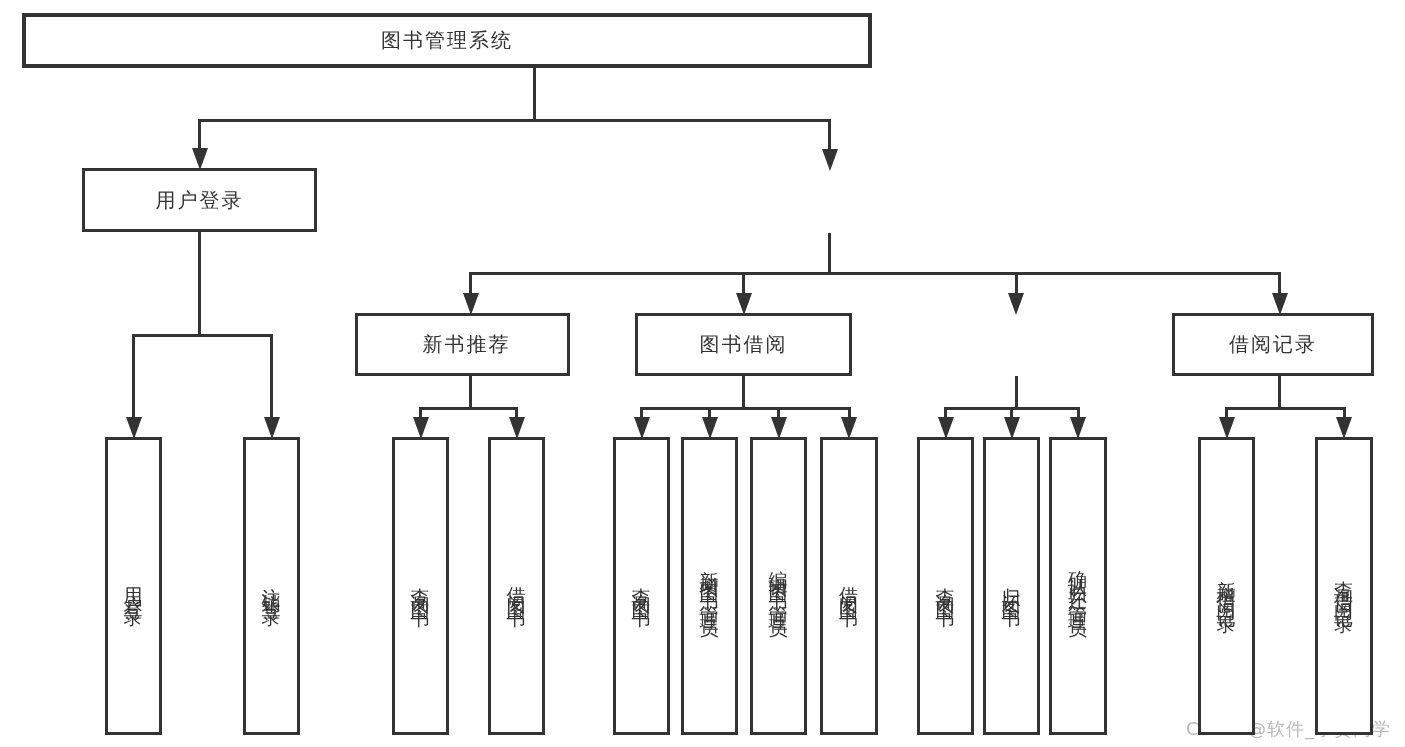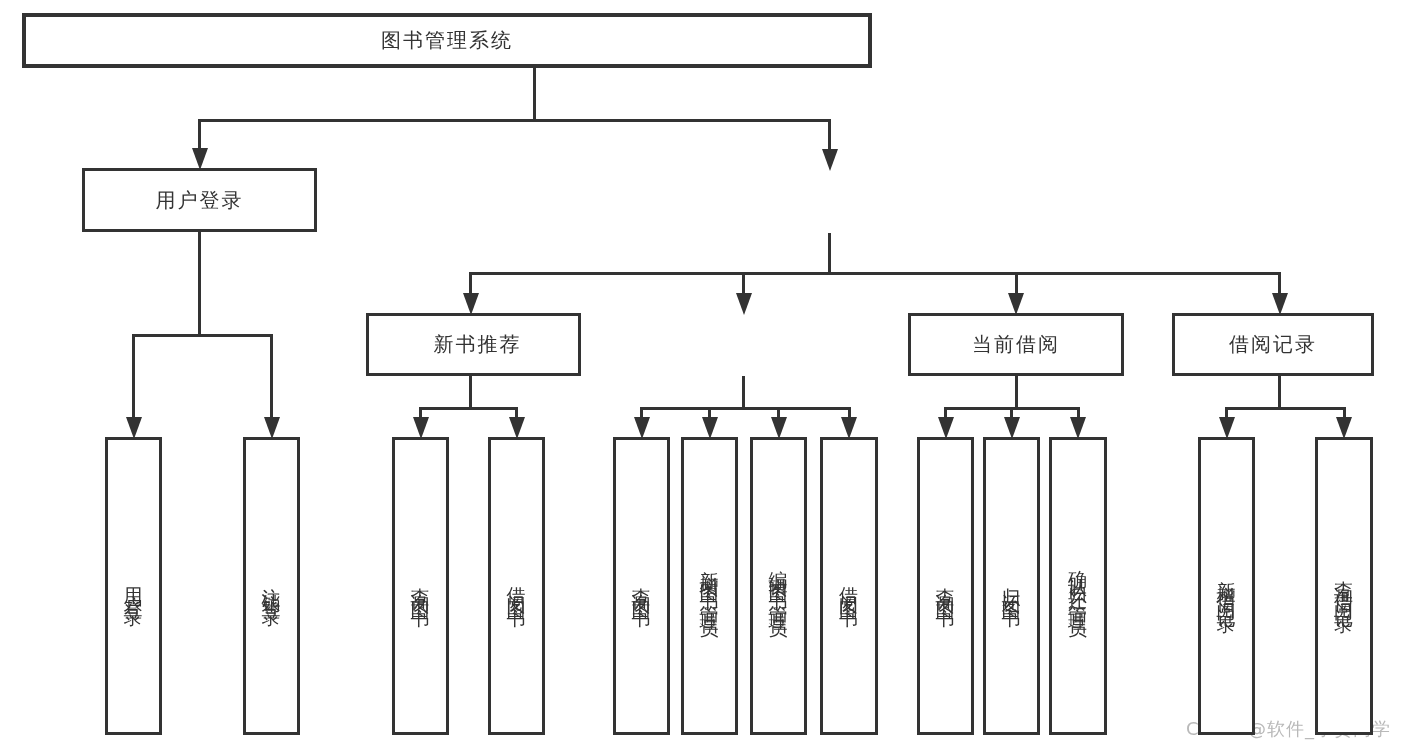--- a/index.html
+++ b/index.html
@@ -58,25 +58,25 @@
 <body>
 
 <div id="stage">
   <div class="watermark">CSDN @软件_小贺同学</div>
 <div class="node h root" style="left: 22px; top: 13px; width: 850px; height: 55px;">
       <span class="label">图书管理系统</span>
     </div>
     <div class="node h" style="left: 82px; top: 168px; width: 235px; height: 64px;">
       <span class="label">用户登录</span>
     </div>
-    <div class="node h" style="left: 366px; top: 313px; width: 215px; height: 63px; padding-left: 8px;">
+    <div class="node h" style="left: 355px; top: 313px; width: 215px; height: 63px; padding-left: 8px;">
       <span class="label">新书推荐</span>
     </div>
-    <div class="node h" style="left: 908px; top: 313px; width: 216px; height: 63px;">
-      <span class="label">当前借阅</span>
+    <div class="node h" style="left: 635px; top: 313px; width: 217px; height: 63px;">
+      <span class="label">图书借阅</span>
     </div>
     <div class="node h" style="left: 1172px; top: 313px; width: 202px; height: 63px;">
       <span class="label">借阅记录</span>
     </div>
     <div class="node v" style="left: 105px; top: 437px; width: 57px; height: 298px;">
       <span class="label">用户登录</span>
     </div>
     <div class="node v" style="left: 243px; top: 437px; width: 57px; height: 298px;">
       <span class="label">注销登录</span>
     </div>

